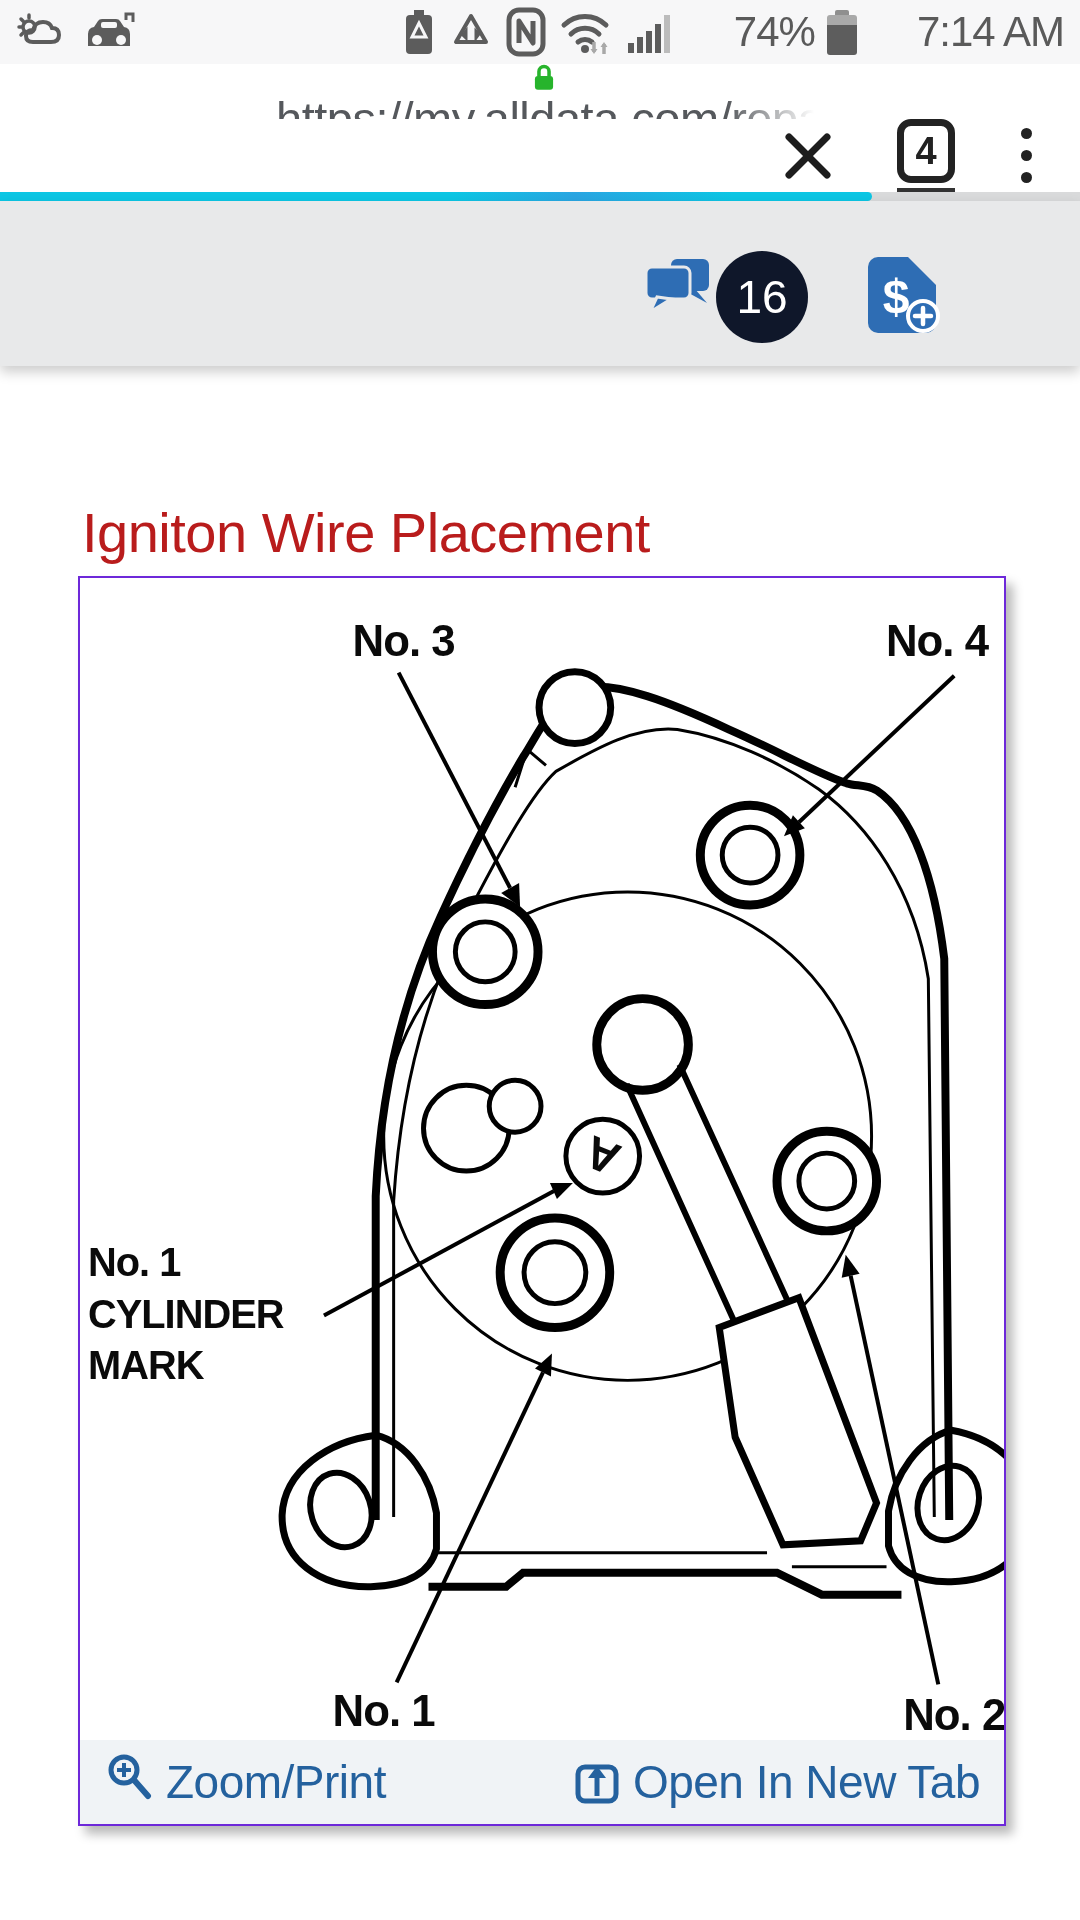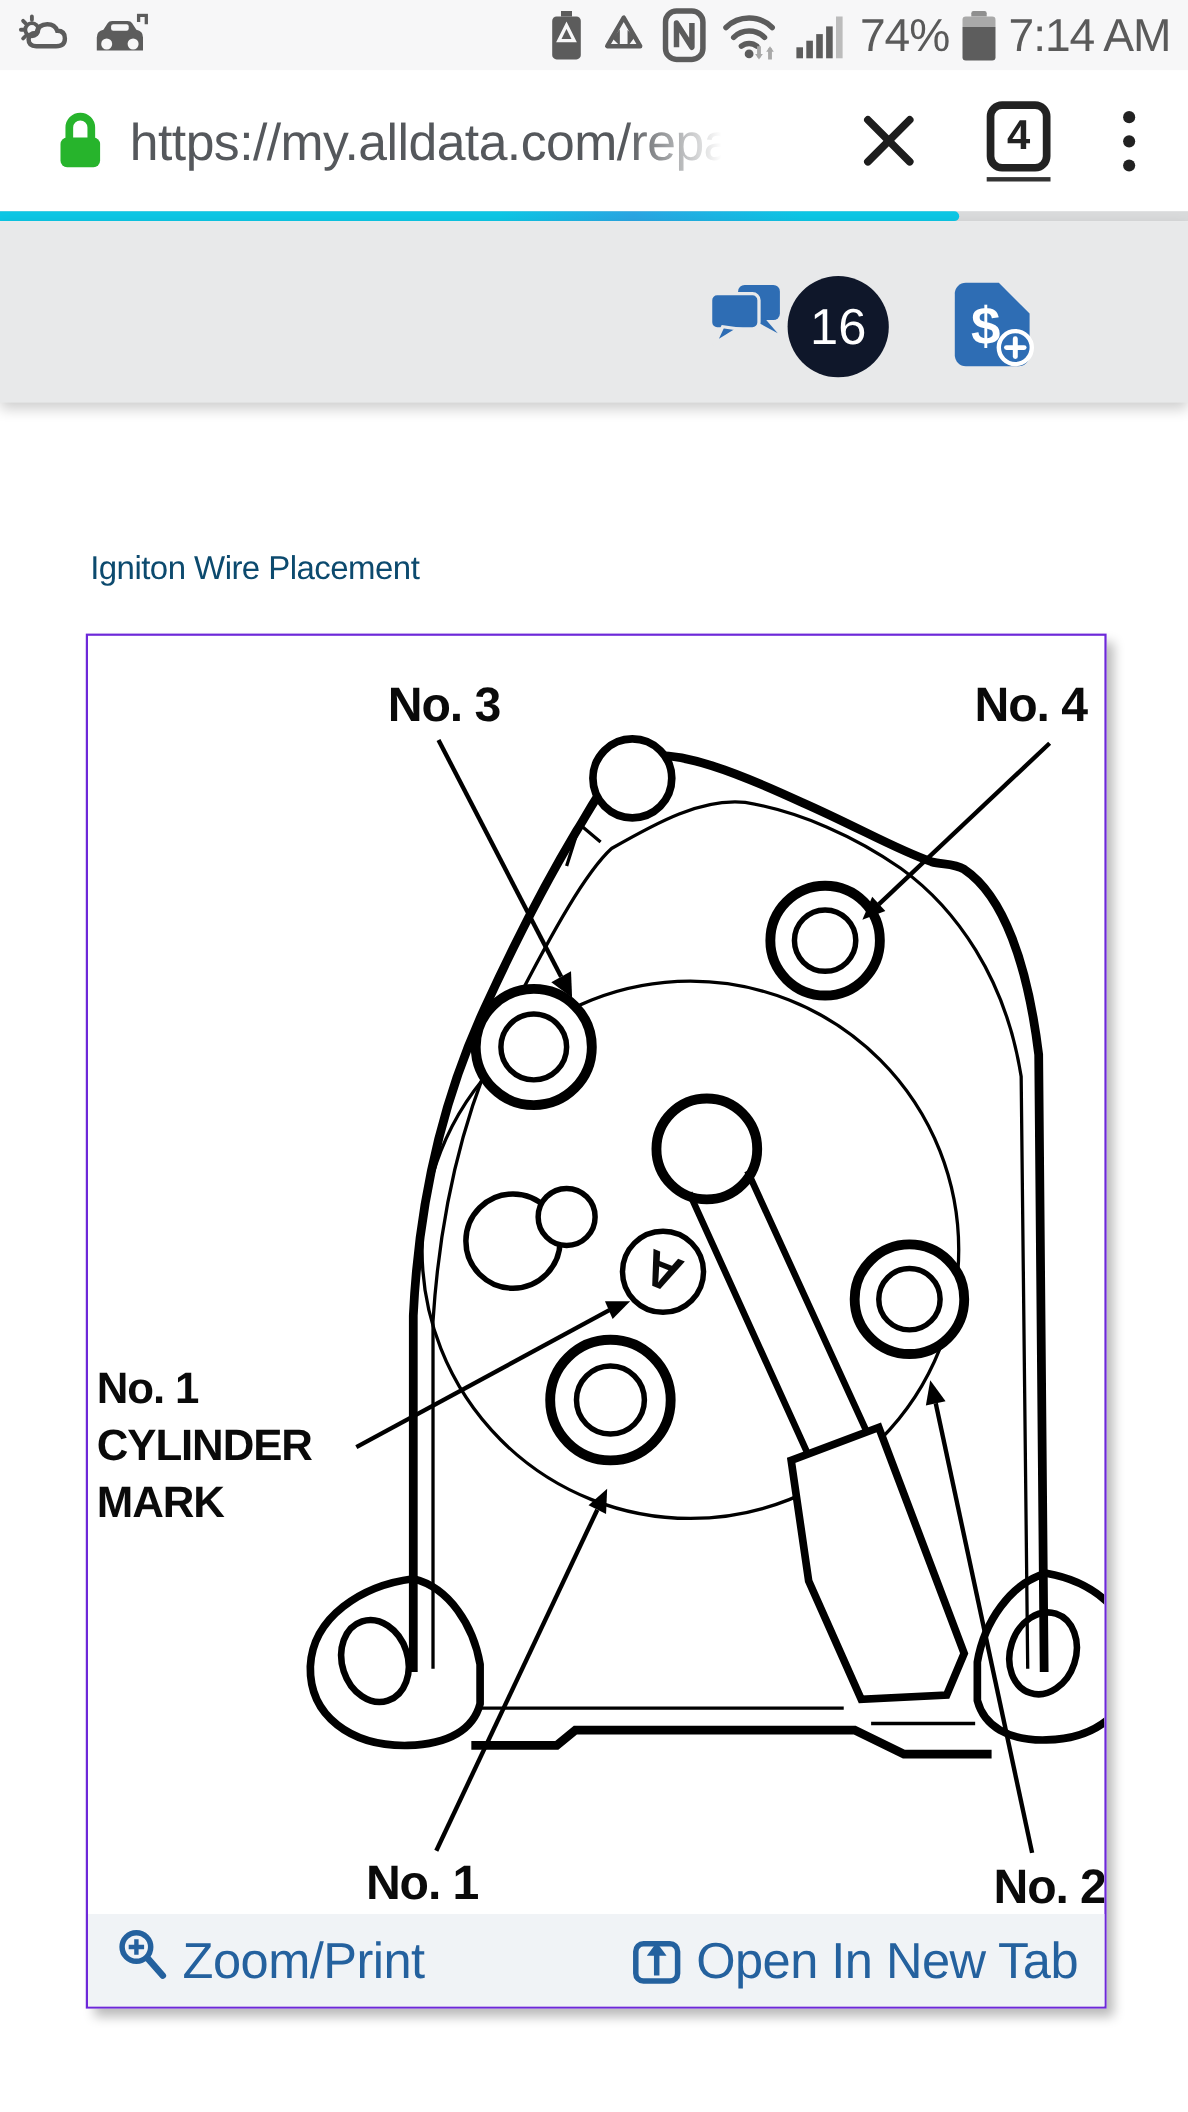--- a/index.html
+++ b/index.html
@@ -5,28 +5,28 @@
   * { margin:0; padding:0; box-sizing:border-box; }
   html,body { background:#ffffff; }
   body { font-family:"Liberation Sans", sans-serif; }
   #screen { position:relative; width:1080px; height:1920px; background:#ffffff; overflow:hidden; margin:0 auto; }
 
   
   .statusbar { position:absolute; left:0; top:0; width:1080px; height:64px; background:#f7f7f8;
     display:flex; align-items:center; padding:0 16px; color:#565656; }
   .sb-left { display:flex; align-items:center; gap:20px; }
   .sb-right { margin-left:auto; display:flex; align-items:center; gap:12px; }
-  .sb-text { font-size:42px; color:#5a5a5a; letter-spacing:-1px; }
+  .sb-text { font-size:42px; color:#5a5a5a; letter-spacing:-1px;margin-left:48px; }
   .batt { display:flex; flex-direction:column; align-items:center; }
   .batt-cap { width:14px; height:5px; background:#8f8f8f; border-radius:2px 2px 0 0; }
   .batt-body { width:30px; height:40px; border-radius:3px; background:linear-gradient(#a9a9a9 0 10px,#5d5d5d 10px); }
 
   
   .urlbar { position:absolute; left:0; top:64px; width:1080px; height:128px; background:#ffffff;
-    display:flex; align-items:center; padding:0 44px 0 52px; }
+    display:flex; align-items:center; padding:0 44px 0 52px;flex-direction:column; }
   .url-text { position:relative; margin-left:24px; font-size:47px; color:#55585c; white-space:nowrap;
     overflow:hidden; width:560px; letter-spacing:-0.5px; }
   .url-text::after { content:""; position:absolute; right:0; top:0; width:110px; height:100%;
     background:linear-gradient(90deg, rgba(255,255,255,0), #ffffff 80%); }
   .url-controls { margin-left:auto; display:flex; align-items:center; gap:62px; }
   .tabbox-wrap { display:flex; flex-direction:column; align-items:center; }
   .tabbox { width:58px; height:64px; border:7px solid #222; border-radius:14px;
     display:flex; align-items:center; justify-content:center; font-size:38px; font-weight:bold; color:#222; }
   .tab-underline { width:58px; height:4px; background:#333; margin-top:5px; }
   .kebab { display:flex; flex-direction:column; gap:11px; padding:4px; }
@@ -44,21 +44,21 @@
     color:#2c3949; line-height:58px; letter-spacing:-0.5px; white-space:nowrap; }
   .band-icons { position:absolute; right:0; top:0; width:1080px; height:165px; }
   .chat-icon { position:absolute; left:645px; top:56px; }
   .msg-badge { position:absolute; left:716px; top:50px; width:92px; height:92px; border-radius:50%;
     background:#0f172a; color:#ffffff; font-size:46px; font-weight:normal;
     display:flex; align-items:center; justify-content:center; }
   .dollar-icon { position:absolute; left:866px; top:54px; }
 
   
   .vin { position:absolute; left:96px; top:444px; font-size:46px; color:#6d747d; letter-spacing:0.5px; }
-  .page-heading { position:absolute; left:82px; top:500px; font-size:30px; color:#0c4a6e; letter-spacing:-0.5px; }
+  .page-heading { position:absolute; left:82px; top:500px; font-size:56px; color:#b91c1c; letter-spacing:-0.5px; }
 
   
   .card { position:absolute; left:78px; top:576px; width:928px; height:1250px; background:#ffffff;
     border:2px solid #6d28d9; box-shadow:7px 8px 10px rgba(0,0,0,0.28);
     display:flex; flex-direction:column; }
   .diagram-area { flex:1 1 auto; overflow:hidden; }
   .card-footer { height:84px; background:#f0f3f6; display:flex; align-items:center;
     justify-content:space-between; padding:0 24px; }
   .link { display:flex; align-items:center; gap:12px; color:#24619e; font-size:46px; font-weight:500;
     letter-spacing:-0.5px; cursor:pointer; }

